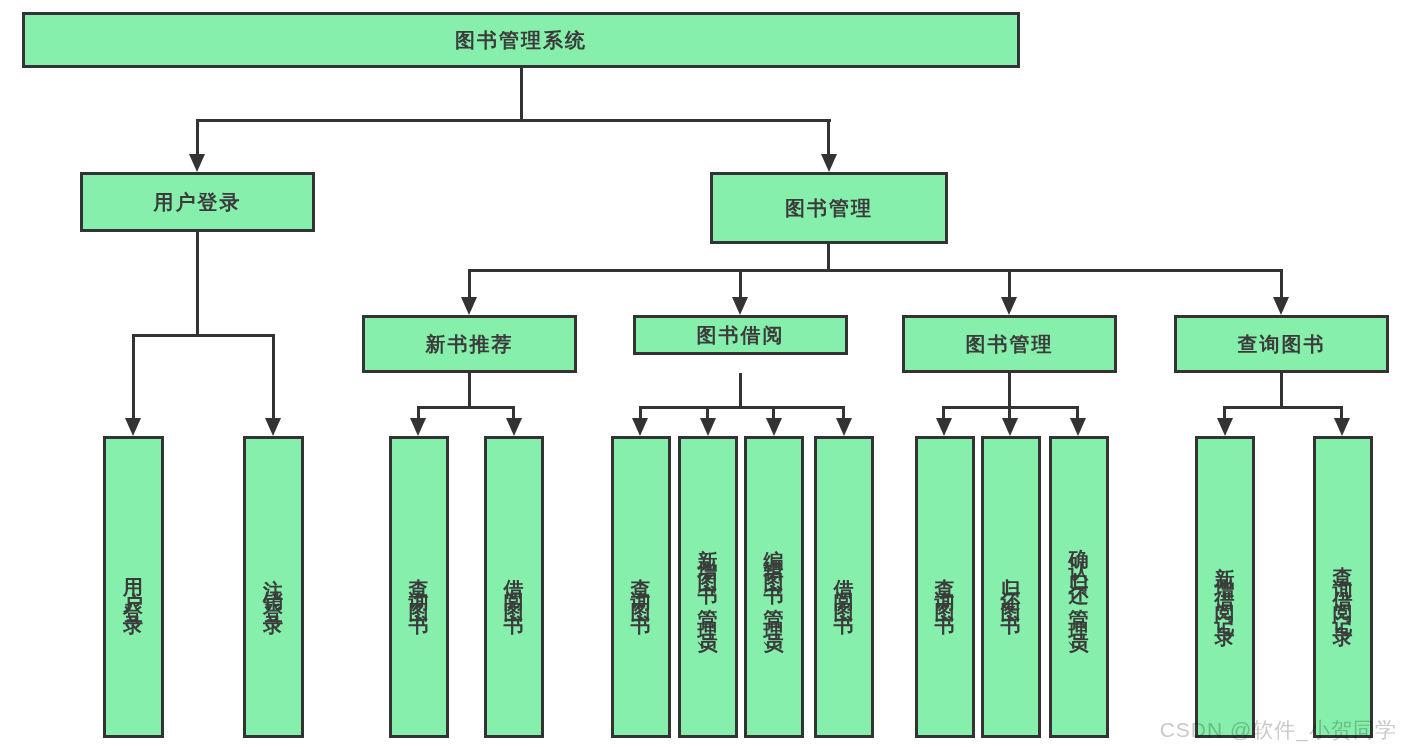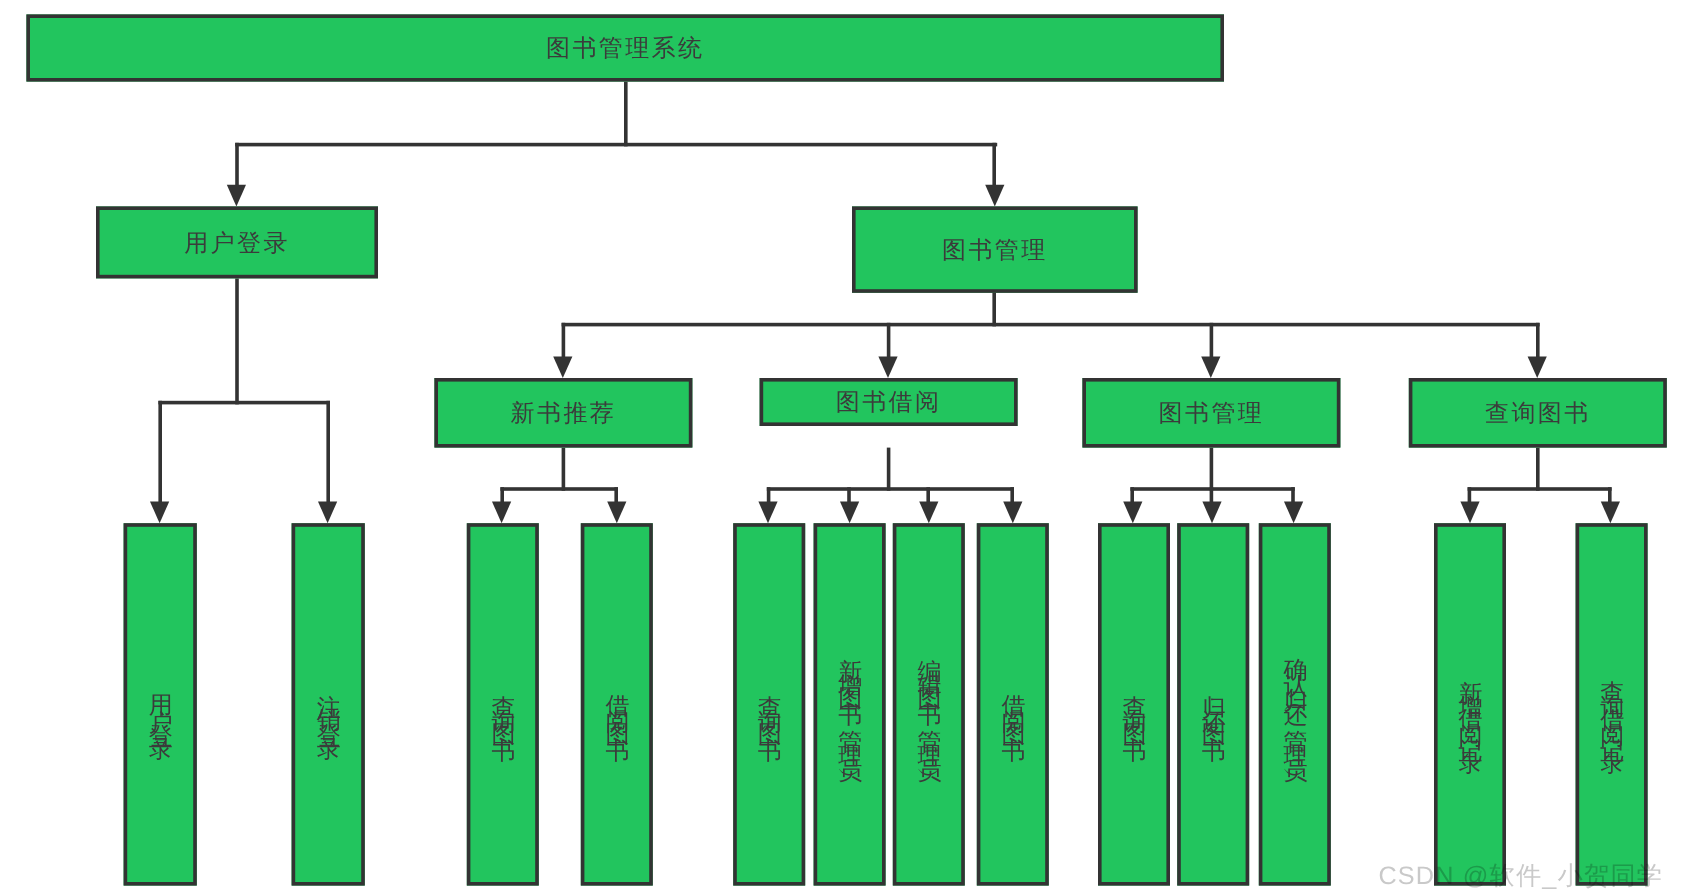--- a/index.html
+++ b/index.html
@@ -3,38 +3,38 @@
 <meta charset="utf-8">
 <style>
   html,body{margin:0;padding:0;background:#fff;}
   .canvas{
     position:relative;width:1405px;height:747px;overflow:hidden;
     background:var(--bg,#ffffff);
     font-family:"Liberation Sans","DejaVu Sans",sans-serif;
     color:var(--text,#3b3b3b);
   }
   .node{
-    position:absolute;box-sizing:border-box;background:#22c55e;
+    position:absolute;box-sizing:border-box;background:#86efac;
     border:3px solid var(--line,#333);
     display:flex;align-items:center;justify-content:center;
-    font-size:20px;letter-spacing:2px;z-index:2;color:var(--text,#3b3b3b);
+    font-size:20px;letter-spacing:2px;z-index:2;color:var(--text,#3b3b3b);font-weight:bold;
   }
   .vnode{
     writing-mode:vertical-rl;text-orientation:mixed;
     letter-spacing:12px;font-size:20px;line-height:1;
   }
   .vl{position:absolute;width:3px;background:var(--line,#333);z-index:1;}
   .hl{position:absolute;height:3px;background:var(--line,#333);z-index:1;}
   .ar{
     position:absolute;width:0;height:0;z-index:1;
     border-left:8px solid transparent;border-right:8px solid transparent;
     border-top:18px solid var(--line,#333);
   }
   .watermark{
-    position:absolute;right:19px;top:716px;font-size:21px;letter-spacing:1px;
+    position:absolute;right:8px;top:716px;font-size:21px;letter-spacing:1px;
     color:var(--wm,#c9c9c9);mix-blend-mode:multiply;z-index:5;white-space:nowrap;
   }
 </style>
 </head>
 <body>
 
 <div class="canvas">
 
   <div>
     <div class="vl" style="left:520px;top:68px;height:54px"></div>

